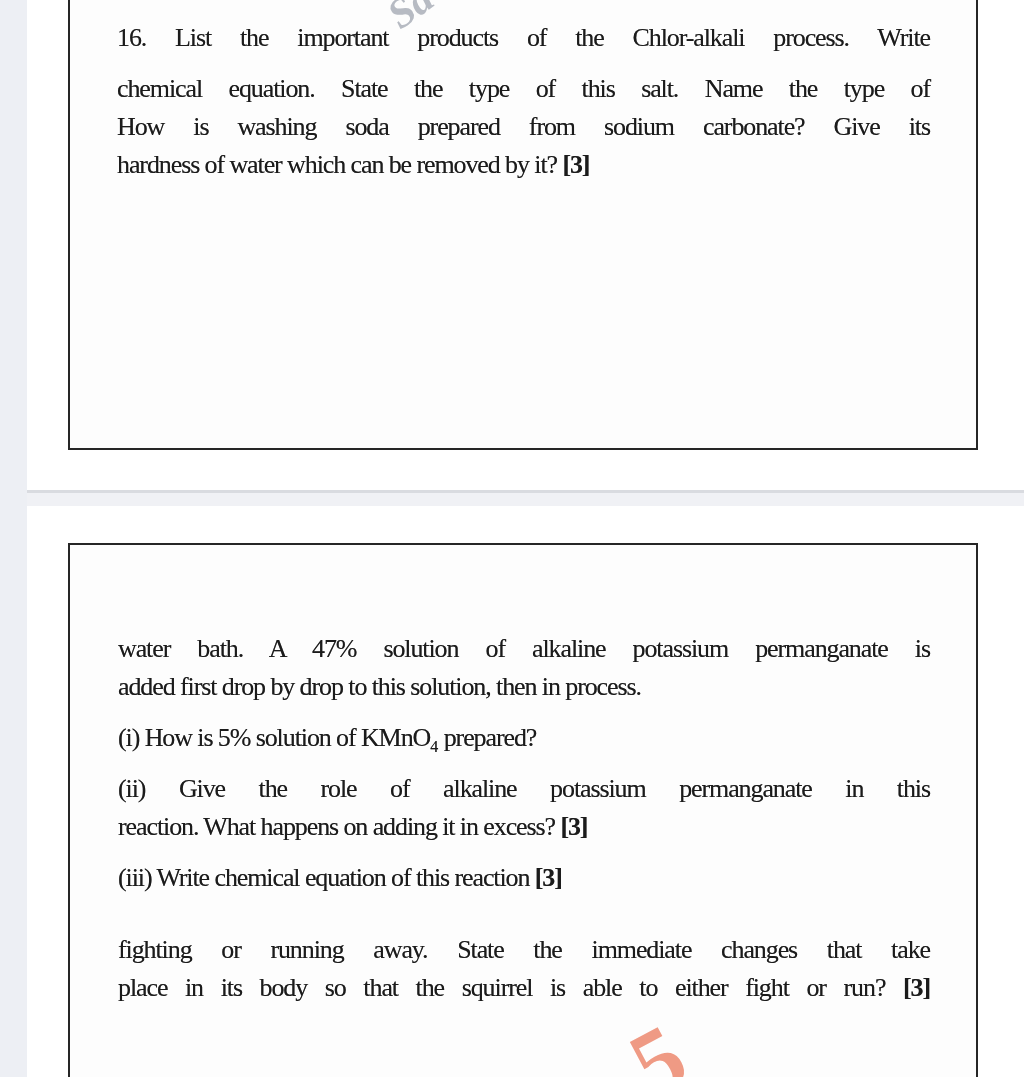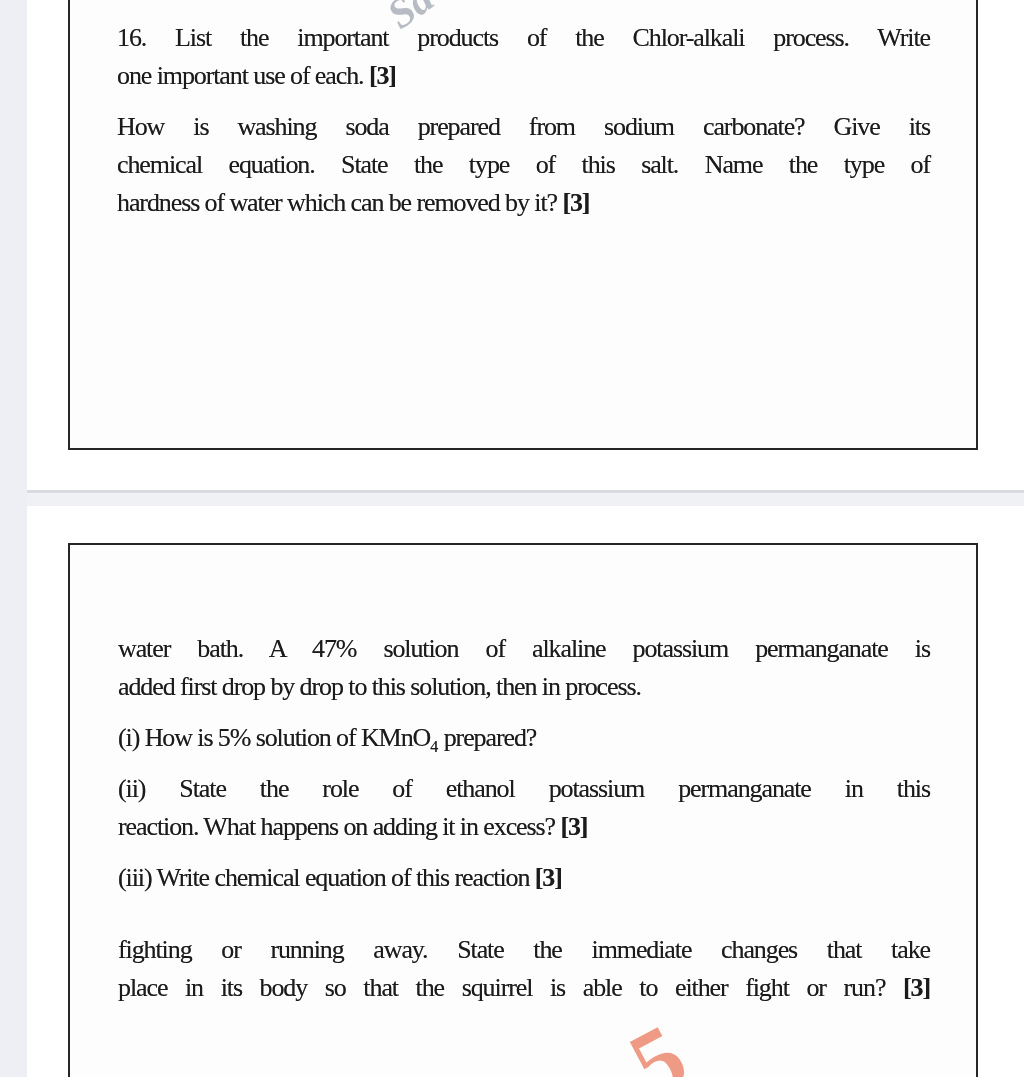--- a/index.html
+++ b/index.html
@@ -76,46 +76,45 @@
 
 <div id="screen">
   <div class="side-strip"></div>
 
   <div class="card card-top">
     <div class="qbox qbox1">
       <div class="watermark watermark-top">Sa</div>
       <div class="qtext qtext1">
           <div class="para">
             <div class="line"><span class="seg">16. List the important products of the Chlor-alkali process. Write</span></div>
-            <div class="line last"><span class="seg">one important use of each. </span><span class="seg seg-bold">[3]</span></div>
           </div>
           <div class="para">
+            <div class="line"><span class="seg">chemical equation. State the type of this salt. Name the type of</span></div>
             <div class="line"><span class="seg">How is washing soda prepared from sodium carbonate? Give its</span></div>
-            <div class="line"><span class="seg">chemical equation. State the type of this salt. Name the type of</span></div>
             <div class="line last"><span class="seg">hardness of water which can be removed by it? </span><span class="seg seg-bold">[3]</span></div>
           </div>
         </div>
     </div>
   </div>
 
   <div class="page-separator"></div>
 
   <div class="card card-bottom">
     <div class="qbox qbox2">
       <div class="watermark watermark-bottom">5</div>
       <div class="qtext qtext2">
           <div class="para">
             <div class="line"><span class="seg">water bath. A 47% solution of alkaline potassium permanganate is</span></div>
             <div class="line last"><span class="seg">added first drop by drop to this solution, then in process.</span></div>
           </div>
           <div class="para">
             <div class="line last"><span class="seg">(i) How is 5% solution of KMnO</span><sub class="seg-sub">4</sub><span class="seg"> prepared?</span></div>
           </div>
           <div class="para">
-            <div class="line"><span class="seg">(ii) State the role of ethanol potassium permanganate in this</span></div>
+            <div class="line"><span class="seg">(ii) Give the role of alkaline potassium permanganate in this</span></div>
             <div class="line last"><span class="seg">reaction. What happens on adding it in excess? </span><span class="seg seg-bold">[3]</span></div>
           </div>
           <div class="para">
             <div class="line last"><span class="seg">(iii) Write chemical equation of this reaction </span><span class="seg seg-bold">[3]</span></div>
           </div>
           <div class="para extra-gap">
             <div class="line"><span class="seg">fighting or running away. State the immediate changes that take</span></div>
             <div class="line"><span class="seg">place in its body so that the squirrel is able to either fight or run? </span><span class="seg seg-bold">[3]</span></div>
           </div>
         </div>

